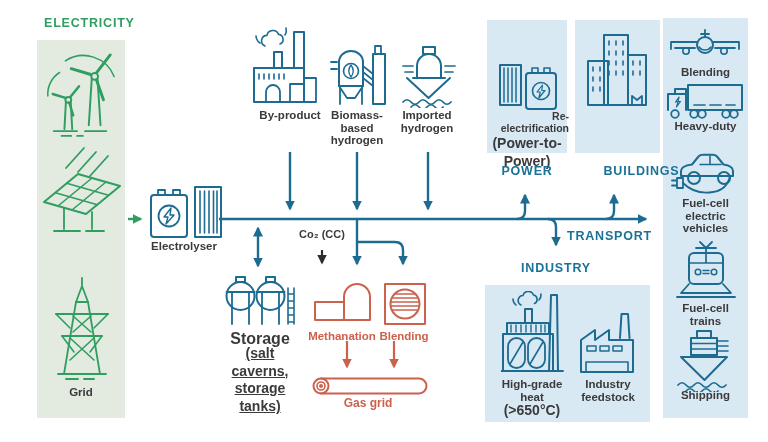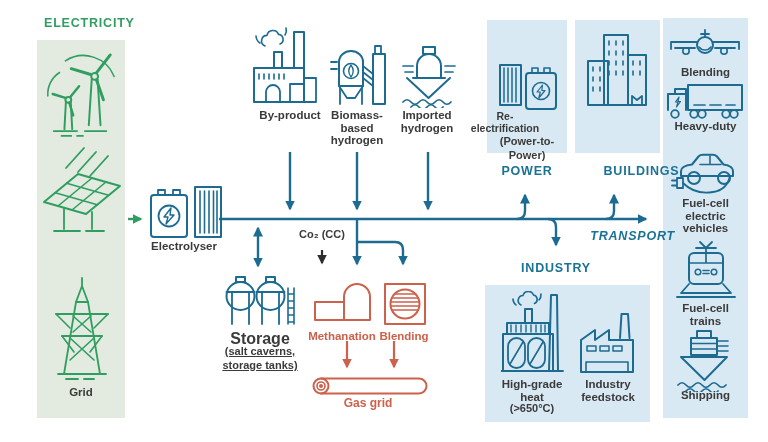--- a/index.html
+++ b/index.html
@@ -9,21 +9,21 @@
   .panel.green{background:var(--greenbg,#e3eae0);}
   .panel.blue{background:var(--bluebg,#d9e9f4);}
   .icon{position:absolute;z-index:2;fill:none;stroke:currentColor;stroke-width:2;
         stroke-linecap:round;stroke-linejoin:round;}
   .ic-green{color:var(--green,#2f9e60);}
   .ic-teal{color:var(--teal,#1d6b91);}
   .ic-orange{color:var(--orange,#cc614c);}
   .connectors{position:absolute;left:0;top:0;z-index:3;pointer-events:none;}
   .lbl{position:absolute;z-index:4;font-weight:700;font-size:11.5px;line-height:1.1;
        color:var(--dark,#3a3a3a);text-align:center;white-space:pre-line;}
-  .lbl.small{font-size:11px;line-height:1.25;}
+  .lbl.small{font-size:14px;line-height:1.25;}
   .lbl.orange{color:var(--orange,#cc614c);font-size:12px;}
   .hdr{position:absolute;z-index:4;font-weight:700;font-size:12.5px;letter-spacing:.8px;
        color:var(--teallabel,#1b7296);white-space:nowrap;}
   .hdr.green{color:var(--green,#2f9e60);}
 </style>
 </head>
 <body>
 
 <div class="canvas">
 
@@ -274,26 +274,26 @@
   <div class="lbl" style="left:284px;top:228px;width:76px;font-size:11px;">Co₂ (CC)</div>
 
   <div class="lbl" style="left:218px;top:330px;width:84px;font-size:16px;">Storage</div>
   <div class="lbl small" style="left:218px;top:345px;width:84px;text-decoration:underline;">(salt caverns,
 storage tanks)</div>
 
   <div class="lbl orange" style="left:300px;top:330px;width:84px;font-size:11.5px;">Methanation</div>
   <div class="lbl orange" style="left:362px;top:330px;width:84px;font-size:11.5px;">Blending</div>
   <div class="lbl orange" style="left:326px;top:397px;width:84px;">Gas grid</div>
 
-  <div class="lbl" style="left:463px;top:111px;width:84px;font-size:10.5px;">Re-
+  <div class="lbl" style="left:485px;top:111px;width:84px;font-size:10.5px;text-align:right;">Re-
 electrification</div>
   <div class="lbl small" style="left:485px;top:135px;width:84px;">(Power-to-Power)</div>
   <div class="hdr" style="left:487px;top:164px;width:80px;text-align:center;">POWER</div>
   <div class="hdr" style="left:575px;top:164px;width:85px;text-align:center;margin-left:24px;">BUILDINGS</div>
-  <div class="hdr" style="left:578px;top:229px;width:97px;text-align:right;font-style:italic;">TRANSPORT</div>
+  <div class="hdr" style="left:555px;top:229px;width:97px;text-align:right;">TRANSPORT</div>
   <div class="hdr" style="left:501px;top:261px;width:110px;text-align:center;">INDUSTRY</div>
 
   <div class="lbl" style="left:490px;top:378px;width:84px;">High-grade
 heat</div>
   <div class="lbl small" style="left:490px;top:402px;width:84px;">(&gt;650°C)</div>
   <div class="lbl" style="left:566px;top:378px;width:84px;">Industry
 feedstock</div>
 
   <div class="lbl" style="left:663px;top:66px;width:85px;">Blending</div>
   <div class="lbl" style="left:663px;top:120px;width:85px;">Heavy-duty</div>

